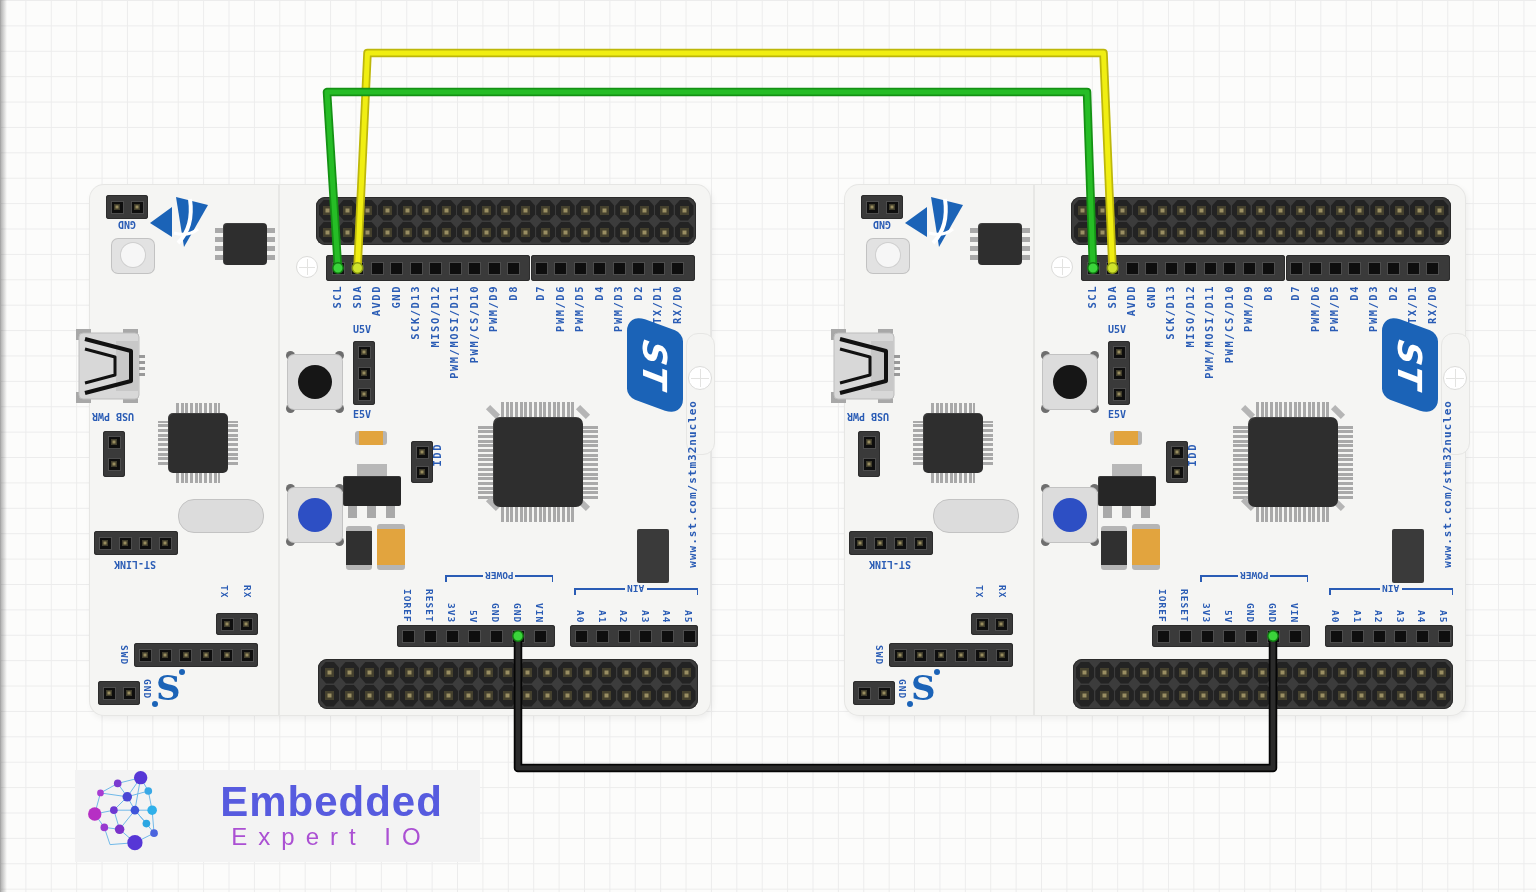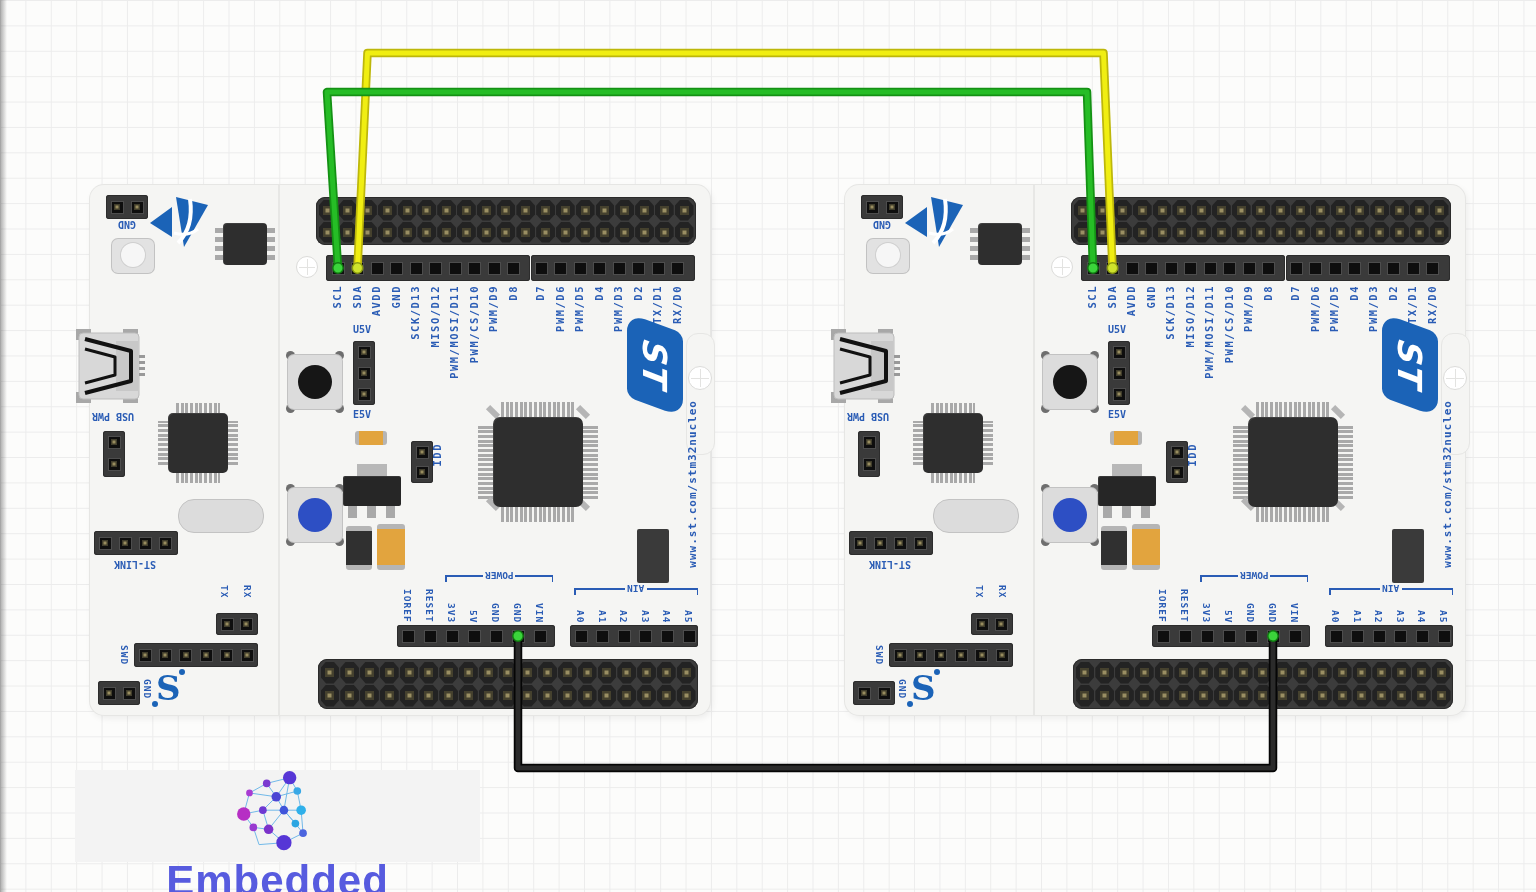--- a/index.html
+++ b/index.html
@@ -59,21 +59,21 @@
   .st-shape{width:84px;height:56px;background:#1b63b7;transform:skewX(-20deg);
             border-radius:8px 18px 8px 18px;display:flex;align-items:center;justify-content:center;}
   .st-text{color:#fff;font:italic 700 33px "DejaVu Sans",sans-serif;transform:skewX(10deg);letter-spacing:1px;}
   .slogo{position:absolute;font:700 34px "DejaVu Serif",serif;color:#1b63b7;line-height:34px;}
   .slogo:before,.slogo:after{content:"";position:absolute;width:6px;height:6px;border-radius:50%;background:#1b63b7;}
   .slogo:before{right:-4px;top:-2px}.slogo:after{left:-4px;bottom:-2px}
   
   #wires{position:absolute;left:0;top:0;z-index:20;pointer-events:none;}
   
   #logo-panel{position:absolute;left:75px;top:770px;width:405px;height:92px;background:#f3f3f3;
-              display:flex;align-items:center;z-index:15;flex-direction:column;}
+              display:flex;align-items:center;z-index:15;}
   #logo-mark{margin-left:8px;flex:0 0 auto;}
   #logo-text{flex:1;text-align:center;margin-top:-2px;}
   #logo-title{font:700 42px "Liberation Sans",sans-serif;letter-spacing:1px;line-height:42px;}
   #logo-sub{font:400 24px "Liberation Sans",sans-serif;letter-spacing:11px;margin-top:2px;line-height:24px;}
 </style>
 </head>
 <body>
 
 <div id="canvas">
   <div class="edge-shadow"></div>
@@ -693,15 +693,16 @@
             <circle cx="64" cy="56" r="4" fill="#2ba6e2"></circle>
           <circle cx="20" cy="60" r="4" fill="#983ad0"></circle>
             <circle cx="36" cy="62" r="5" fill="#7b32ca"></circle>
           <circle cx="52" cy="76" r="8" fill="#5636d6"></circle>
             <circle cx="72" cy="66" r="4" fill="#4b64de"></circle>
         </g>
       </svg>
     </div>
     <div id="logo-text">
       <div id="logo-title" style="color: rgb(87, 91, 223);">Embedded</div>
+      <div id="logo-sub" style="color: rgb(171, 80, 211);">Expert IO</div>
     </div>
   </div>
 </div>
 
 </body></html>

